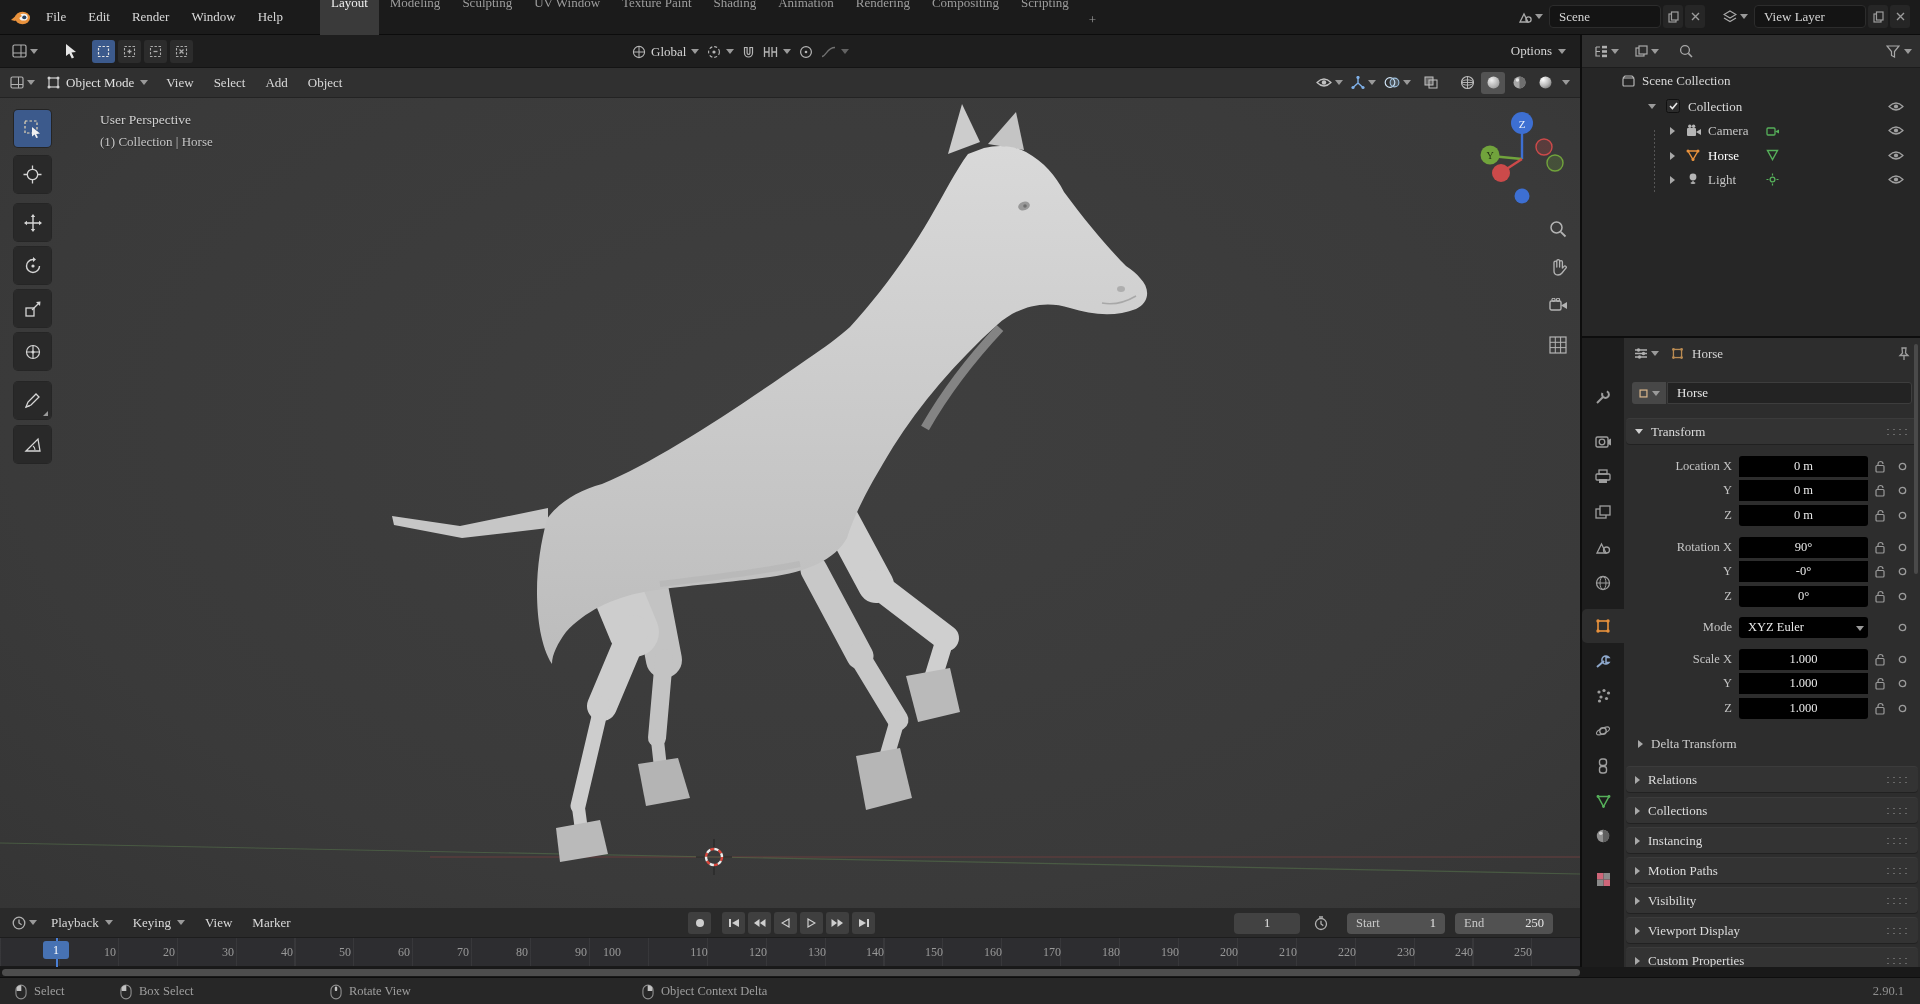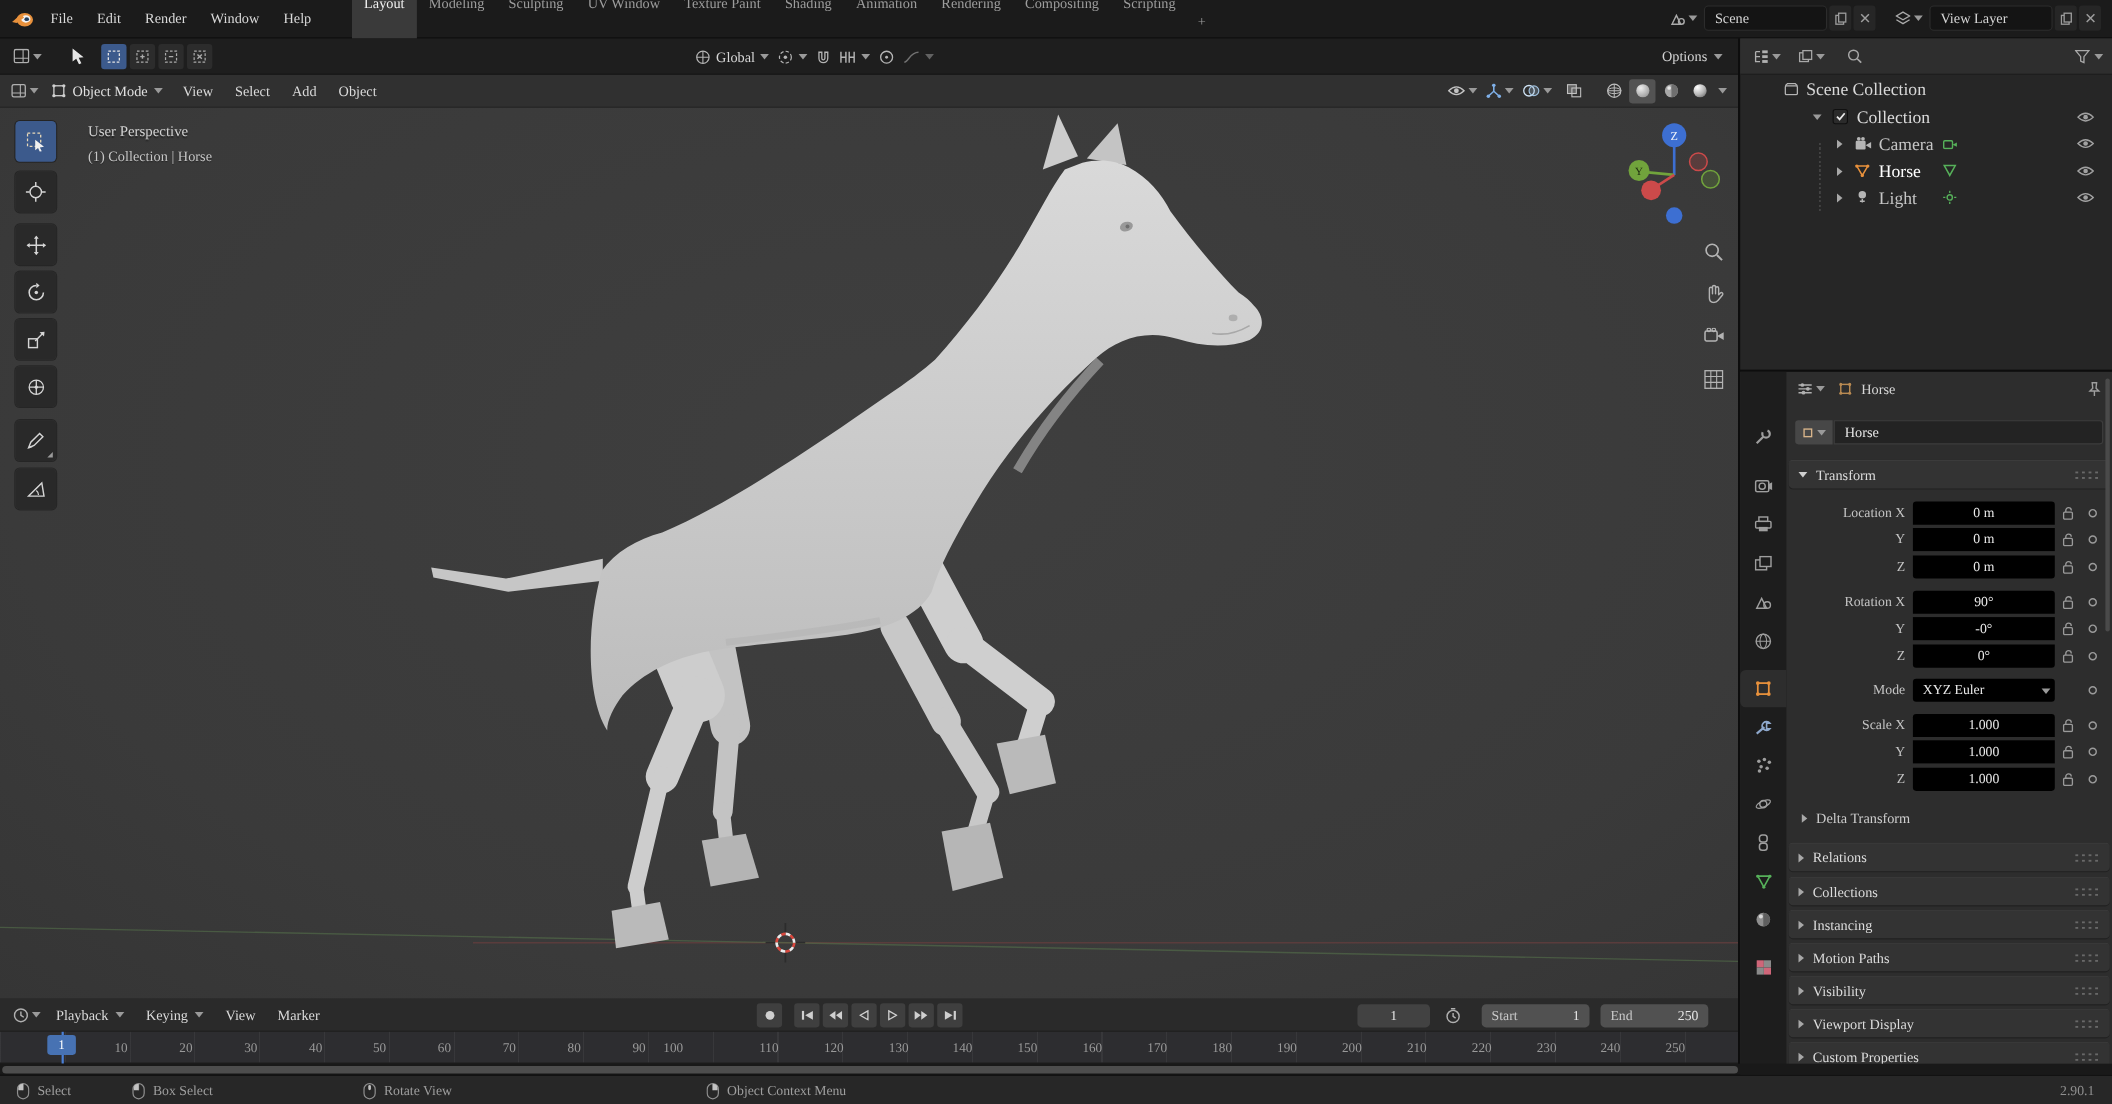--- a/index.html
+++ b/index.html
@@ -36,31 +36,31 @@
 
   
   #viewheader { left:0; top:68px; width:1580px; height:30px; background:#303030; border-bottom:1px solid #232323; }
   .hmenu { padding:0 10px; color:#dadada; height:30px; display:flex; align-items:center; }
   .hdrop { display:flex; align-items:center; gap:6px; padding:0 8px; height:24px; border-radius:3px; color:#e0e0e0; }
   .shade-btn { width:24px; height:22px; display:flex; align-items:center; justify-content:center; border-radius:3px; }
   .shade-btn.active { background:#535353; }
 
   
   #viewport { left:0; top:98px; width:1580px; height:810px; background:radial-gradient(ellipse at 52% 40%, #3f3f3f 0%, #3a3a3a 70%, #353535 100%); overflow:hidden; }
-  .vp-text { position:absolute; left:80px; color:#d2d2d2; font-size:13.5px; text-shadow:0 1px 1px rgba(0,0,0,.4); }
+  .vp-text { position:absolute; left:100px; color:#d2d2d2; font-size:13.5px; text-shadow:0 1px 1px rgba(0,0,0,.4); }
   .vtool { position:absolute; left:14px; width:37px; height:37px; background:rgba(40,40,40,.92); border-radius:4px; display:flex; align-items:center; justify-content:center; box-shadow:0 0 0 1px rgba(0,0,0,.35); }
   .vtool.active { background:#3c5a8c; }
   .subtool::after { content:""; position:absolute; right:3px; bottom:3px; width:0; height:0; border-left:5px solid transparent; border-bottom:5px solid #9a9a9a; }
   .navbtn { position:absolute; left:1546px; width:24px; height:24px; display:flex; align-items:center; justify-content:center; opacity:.85; }
 
   
   #outliner { left:1582px; top:35px; width:338px; height:301px; background:#262626; }
   #outliner-header { height:33px; background:#2e2e2e; border-bottom:1px solid #1c1c1c; display:flex; align-items:center; padding:0 8px; gap:8px; }
   .orow { position:absolute; left:0; right:0; height:24px; }
-  .orow span.olabel { position:absolute; top:4px; font-size:16px; color:#c6c6c6; white-space:nowrap; }
+  .orow span.olabel { position:absolute; top:4px; font-size:13px; color:#c6c6c6; white-space:nowrap; }
   .oline { position:absolute; left:72px; top:95px; width:1px; height:62px; background:repeating-linear-gradient(#555 0 2px, transparent 2px 4px); }
   .checkbox { position:absolute; width:14px; height:14px; background:#2b2b2b; border:1px solid #101010; border-radius:2.5px; display:flex; align-items:center; justify-content:center; }
   .eye { position:absolute; left:306px; top:6px; }
 
   #props { left:1582px; top:338px; width:338px; height:639px; background:#2d2d2d; }
   #tabstrip { position:absolute; left:0; top:0; width:42px; height:639px; background:#1d1d1d; }
   .ptab { position:absolute; left:0; width:42px; height:34px; display:flex; align-items:center; justify-content:center; }
   .ptab.active { background:#2d2d2d; border-radius:5px 0 0 5px; }
   #pcontent { position:absolute; left:42px; top:0; width:296px; height:639px; }
   .plabel { position:absolute; left:0; width:100px; text-align:right; color:#c4c4c4; font-size:12.5px; top:3px; }
@@ -1112,16 +1112,16 @@
         <rect x="5.2" y="2.5" width="2.6" height="5" rx="1.3" fill="#c2c2c2"></rect>
       </svg>
     <span>Rotate View</span>
   </div>
   <div class="hint" style="left:642px">
     <svg width="12" height="16" viewBox="0 0 13 17">
         <rect x="1" y="1" width="11" height="15" rx="5.5" fill="none" stroke="#8f8f8f" stroke-width="1.2"></rect>
         <path d="M6.5 1.5 V7.5" stroke="#8f8f8f"></path>
         <path d="M10.8 3.2 A5 5 0 0 0 6.5 1.3 V7.5 H11.2 V5.5 Z" fill="#c2c2c2"></path>
       </svg>
-    <span>Object Context Menu</span>
+    <span>Object Context Delta</span>
   </div>
   <div class="hint" style="right:16px; color:#8f8f8f">2.90.1</div>
 </div>
 
 </body></html>

